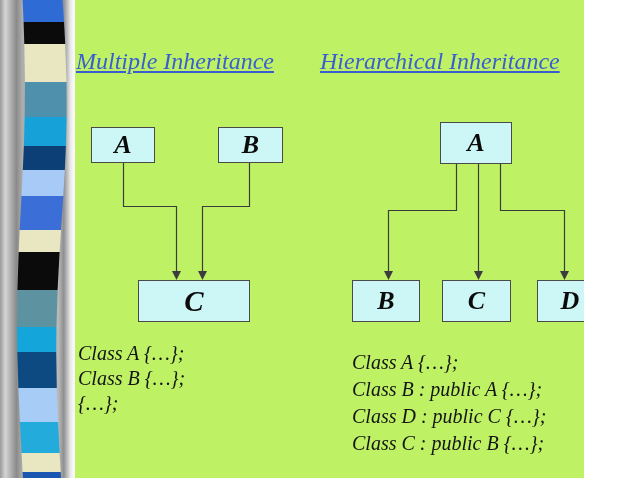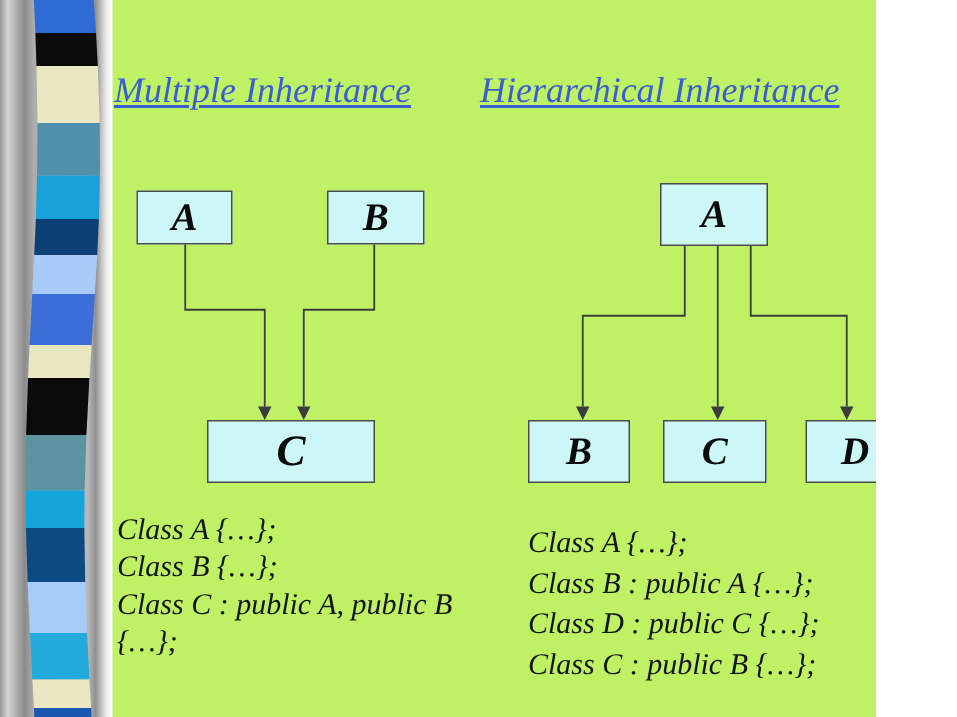--- a/index.html
+++ b/index.html
@@ -108,21 +108,20 @@
     <polygon points="384,271 393,271 388.5,280"></polygon>
     <path d="M478.5,164 L478.5,271"></path>
     <polygon points="474,271 483,271 478.5,280"></polygon>
     <path d="M500.5,164 L500.5,210.5 L564.5,210.5 L564.5,271"></path>
     <polygon points="560,271 569,271 564.5,280"></polygon>
   </svg>
 
   <div class="code" id="code-left">
     <div>Class A {…};</div>
     <div>Class B {…};</div>
-    <div>Class C : public A, public B</div>
     <div>{…};</div>
   </div>
 
   <div class="code" id="code-right">
     <div>Class A {…};</div>
     <div>Class B : public A {…};</div>
     <div>Class D : public C {…};</div>
     <div>Class C : public B {…};</div>
   </div>
 

